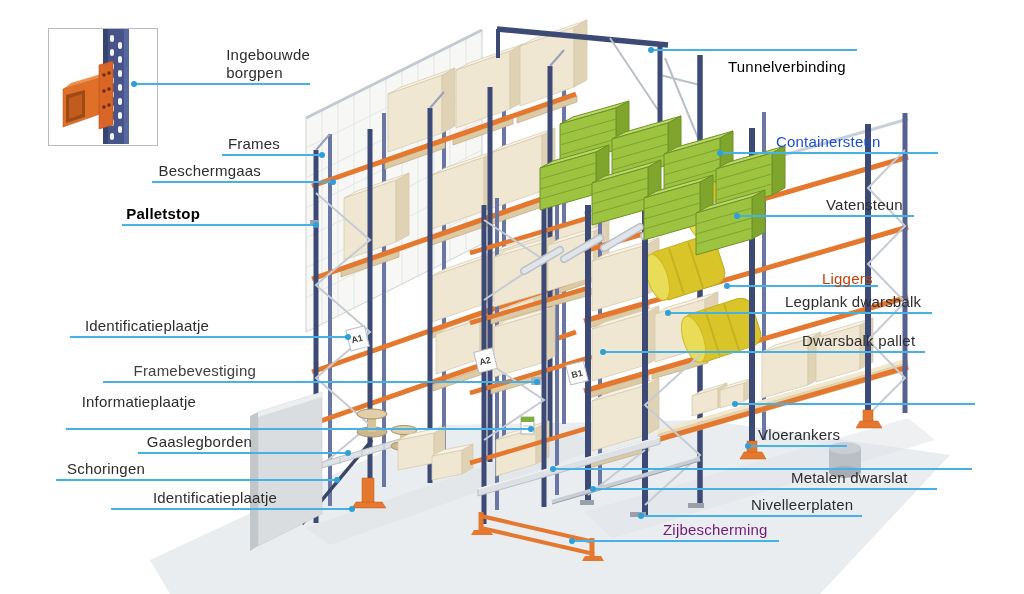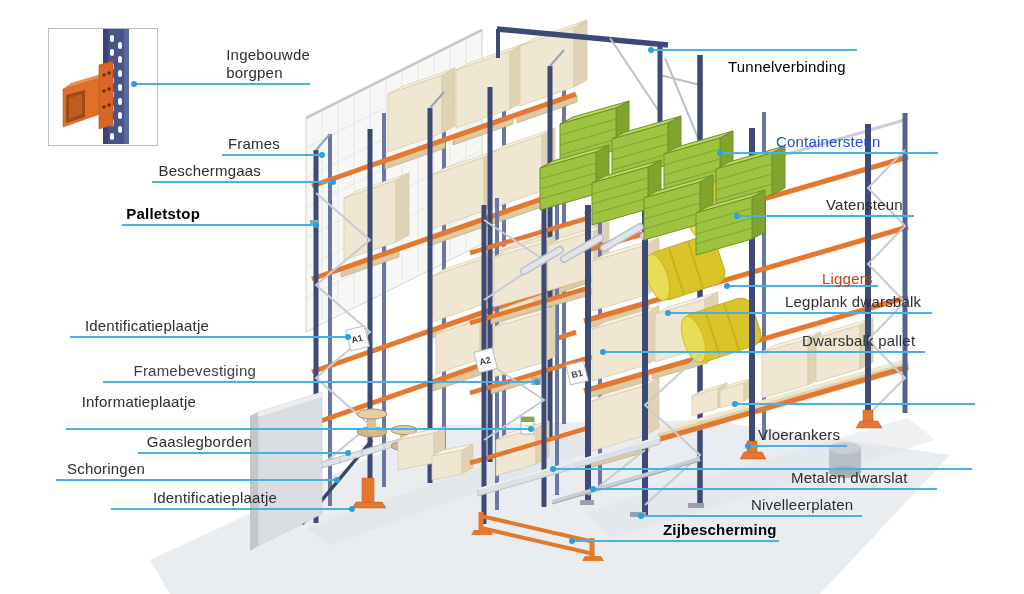--- a/index.html
+++ b/index.html
@@ -550,15 +550,15 @@
       <div class="leader" style="left: 553px; top: 468px; width: 419px; background: rgb(69, 177, 228);"></div>
       <div class="leader-dot" style="left: 550px; top: 466px; background: rgb(47, 159, 216);"></div>
       <div class="leader" style="left: 593px; top: 488px; width: 344px; background: rgb(69, 177, 228);"></div>
       <div class="leader-dot" style="left: 590px; top: 486px; background: rgb(47, 159, 216);"></div>
       <div class="diagram-label" style="left: 791px; bottom: 107px; color: rgb(45, 45, 45);">Metalen dwarslat</div>
       <div class="leader" style="left: 641px; top: 515px; width: 221px; background: rgb(69, 177, 228);"></div>
       <div class="leader-dot" style="left: 638px; top: 513px; background: rgb(47, 159, 216);"></div>
       <div class="diagram-label" style="left: 751px; bottom: 80px; color: rgb(45, 45, 45); margin-top: 32px;">Nivelleerplaten</div>
       <div class="leader" style="left: 572px; top: 540px; width: 207px; background: rgb(69, 177, 228);"></div>
       <div class="leader-dot" style="left: 569px; top: 538px; background: rgb(47, 159, 216);"></div>
-      <div class="diagram-label" style="left: 663px; bottom: 55px; color: #000000; font-weight: bold;">Zijbescherming</div>
+      <div class="diagram-label" style="left: 663px; bottom: 55px; color: #701a75;">Zijbescherming</div>
     </div>
 </div>
 
 </body></html>

